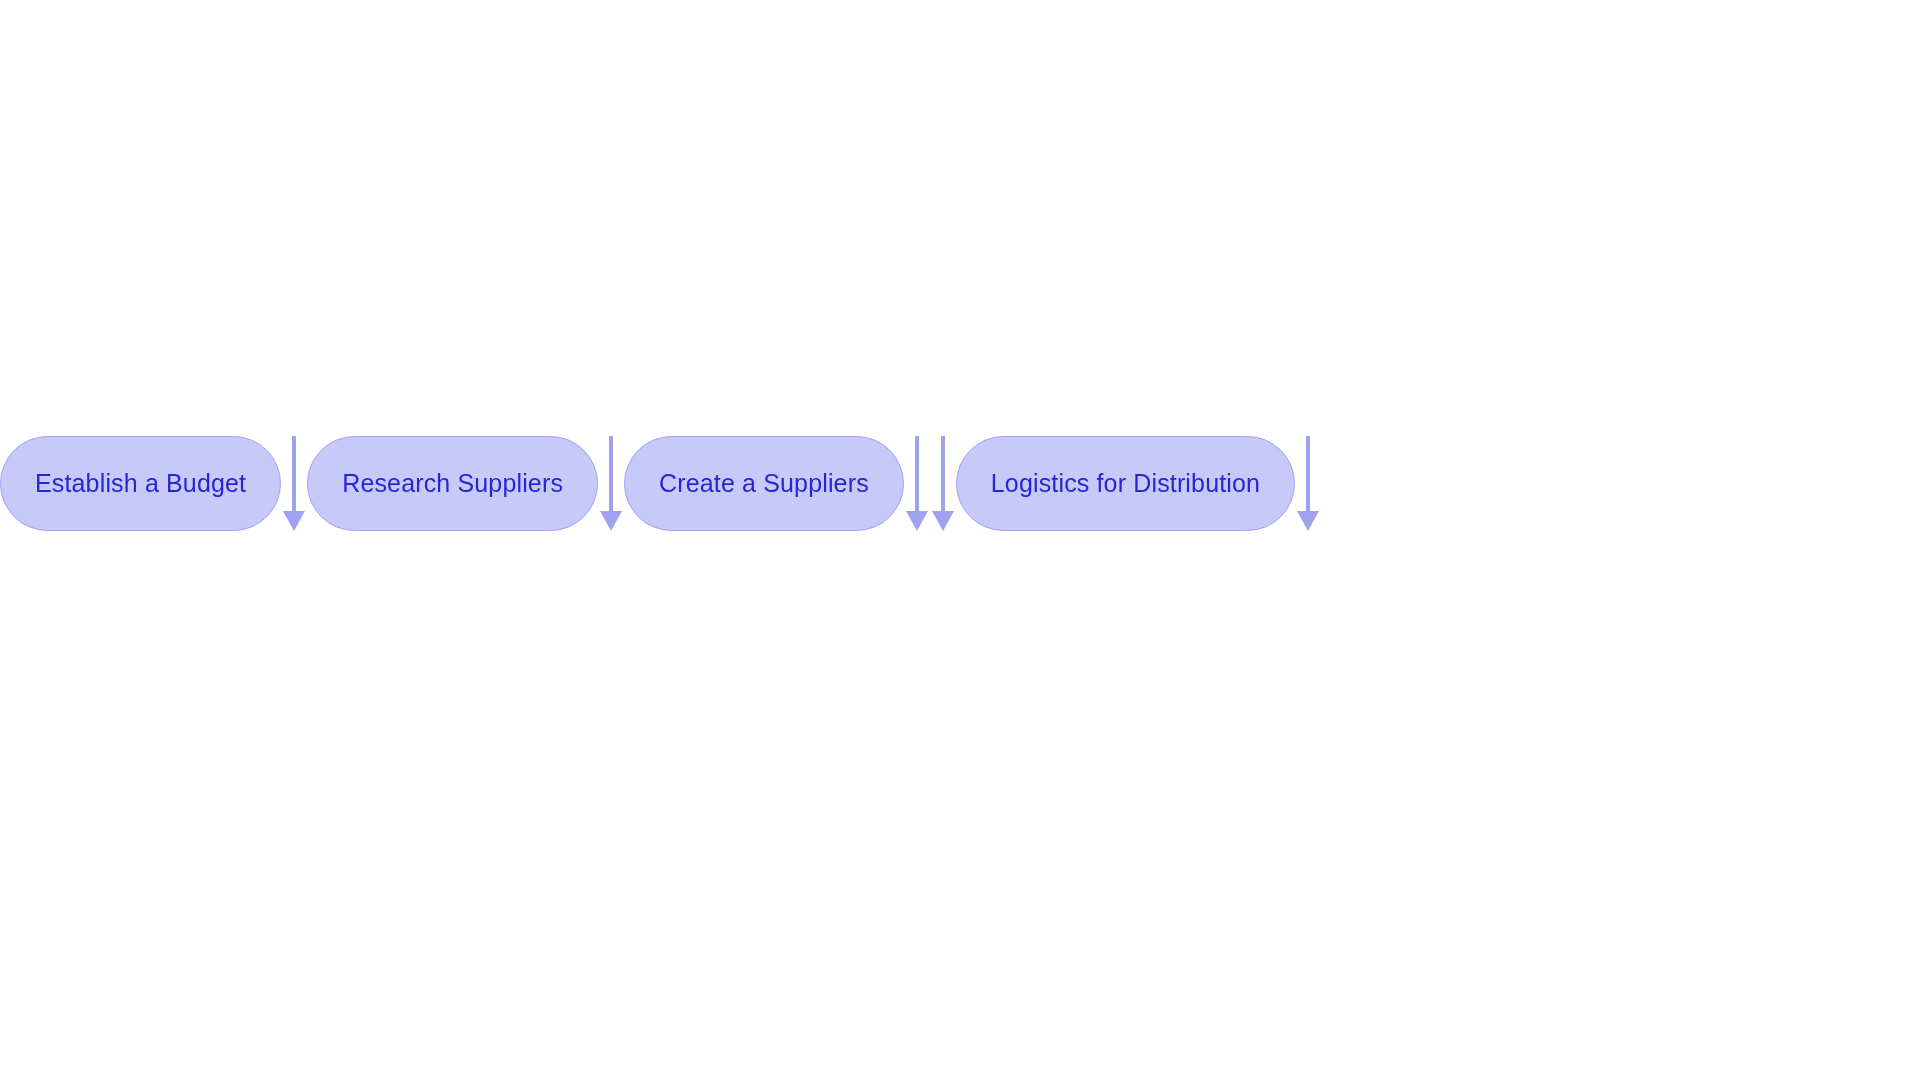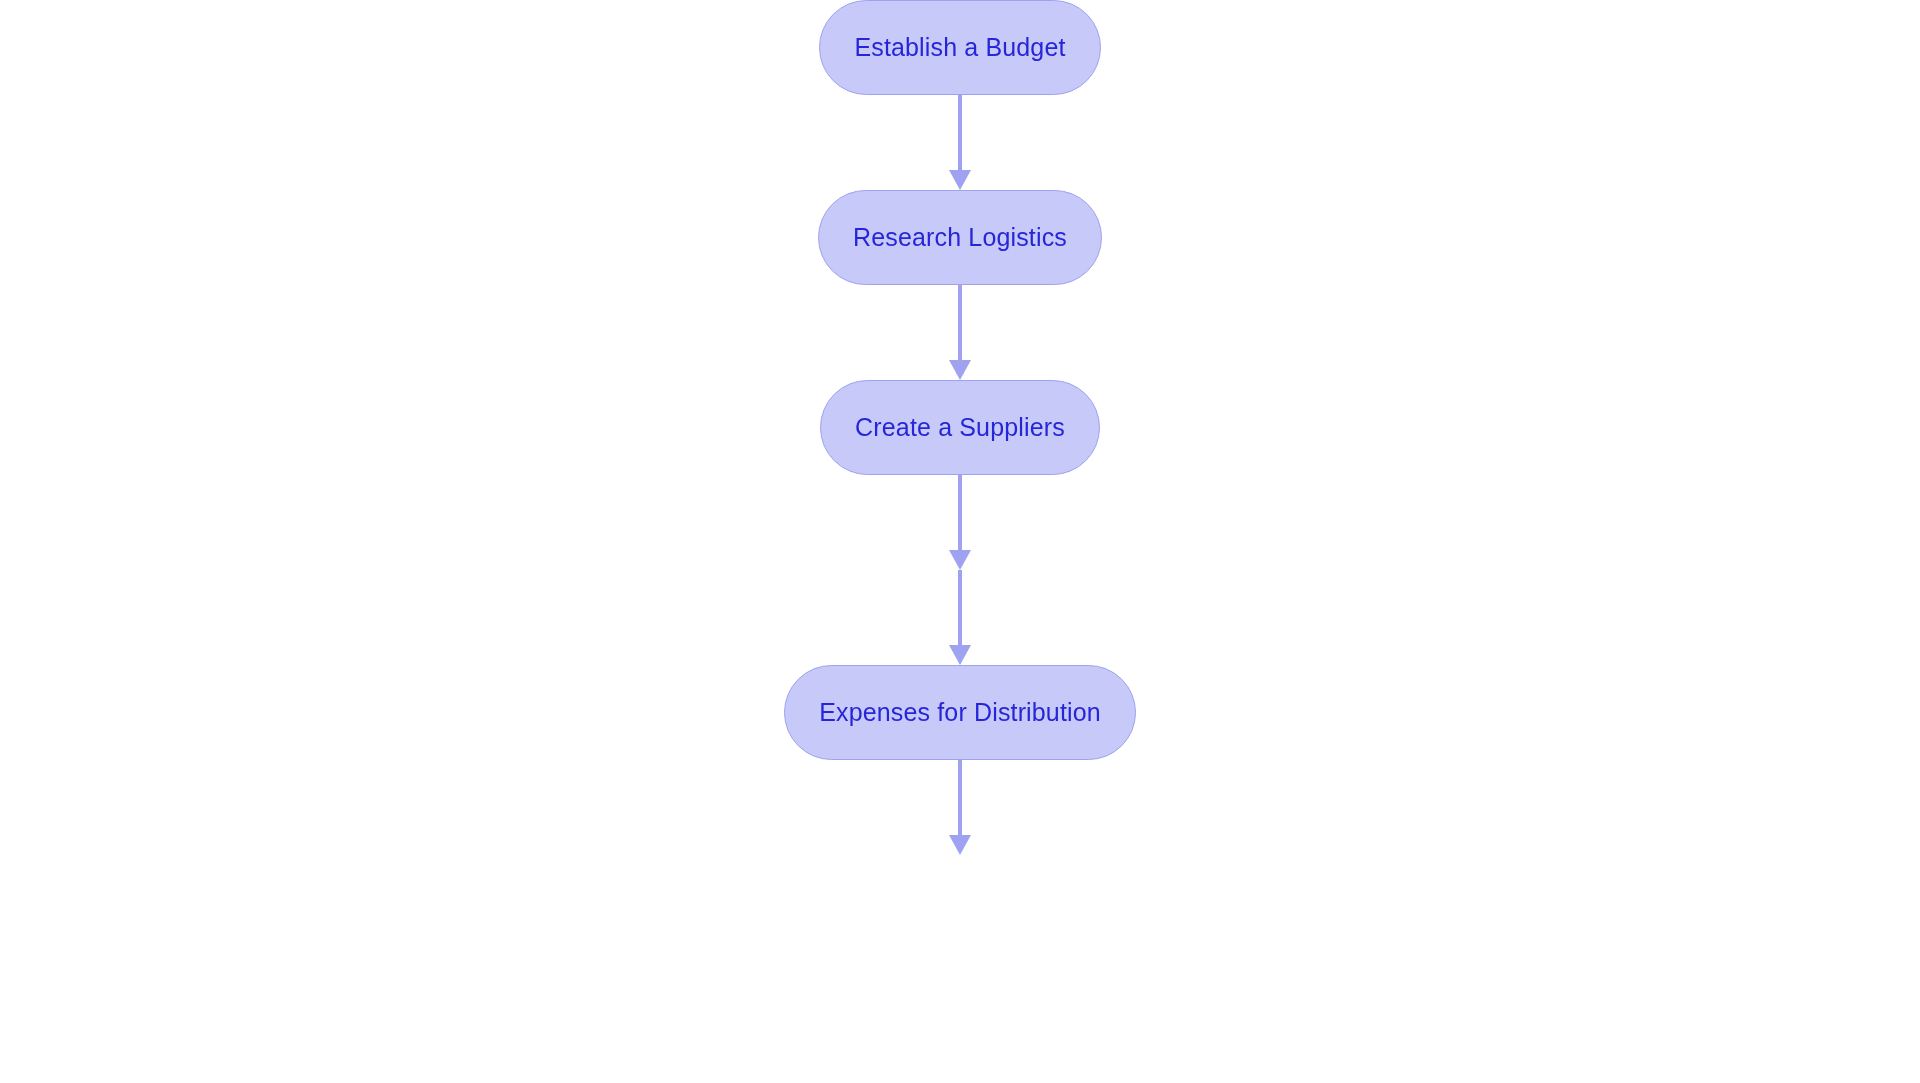--- a/index.html
+++ b/index.html
@@ -12,21 +12,20 @@
     height: 1083px;
     overflow: hidden;
     font-family: "Liberation Sans", sans-serif;
   }
   #flowchart-canvas {
     position: relative;
     width: 1920px;
     height: 967px;
     background: #ffffff;
     display: flex;
-    flex-direction: column;
     align-items: center;
   }
   .flow-row {
     display: flex;
     flex-direction: column;
     align-items: center;
   }
   .flow-node {
     display: flex;
     align-items: center;
@@ -67,21 +66,21 @@
 
   <div class="flow-connector">
     <svg width="26" height="95" viewBox="0 0 26 95" xmlns="http://www.w3.org/2000/svg">
       <line x1="13" y1="0" x2="13" y2="76" stroke="#9fa2f0" stroke-width="4"></line>
       <polygon points="2,75 24,75 13,95" fill="#9fa2f0"></polygon>
     </svg>
   </div>
 
   <div class="flow-row">
     <div class="flow-node">
-      <span class="flow-node-label">Research Logistics</span>
+      <span class="flow-node-label">Research Suppliers</span>
     </div>
   </div>
 
   <div class="flow-connector">
     <svg width="26" height="95" viewBox="0 0 26 95" xmlns="http://www.w3.org/2000/svg">
       <line x1="13" y1="0" x2="13" y2="76" stroke="#9fa2f0" stroke-width="4"></line>
       <polygon points="2,75 24,75 13,95" fill="#9fa2f0"></polygon>
     </svg>
   </div>
 
@@ -101,21 +100,21 @@
 
   <div class="flow-connector">
     <svg width="26" height="95" viewBox="0 0 26 95" xmlns="http://www.w3.org/2000/svg">
       <line x1="13" y1="0" x2="13" y2="76" stroke="#9fa2f0" stroke-width="4"></line>
       <polygon points="2,75 24,75 13,95" fill="#9fa2f0"></polygon>
     </svg>
   </div>
 
   <div class="flow-row">
     <div class="flow-node">
-      <span class="flow-node-label">Expenses for Distribution</span>
+      <span class="flow-node-label">Logistics for Distribution</span>
     </div>
   </div>
 
   <div class="flow-connector">
     <svg width="26" height="95" viewBox="0 0 26 95" xmlns="http://www.w3.org/2000/svg">
       <line x1="13" y1="0" x2="13" y2="76" stroke="#9fa2f0" stroke-width="4"></line>
       <polygon points="2,75 24,75 13,95" fill="#9fa2f0"></polygon>
     </svg>
   </div>
 

